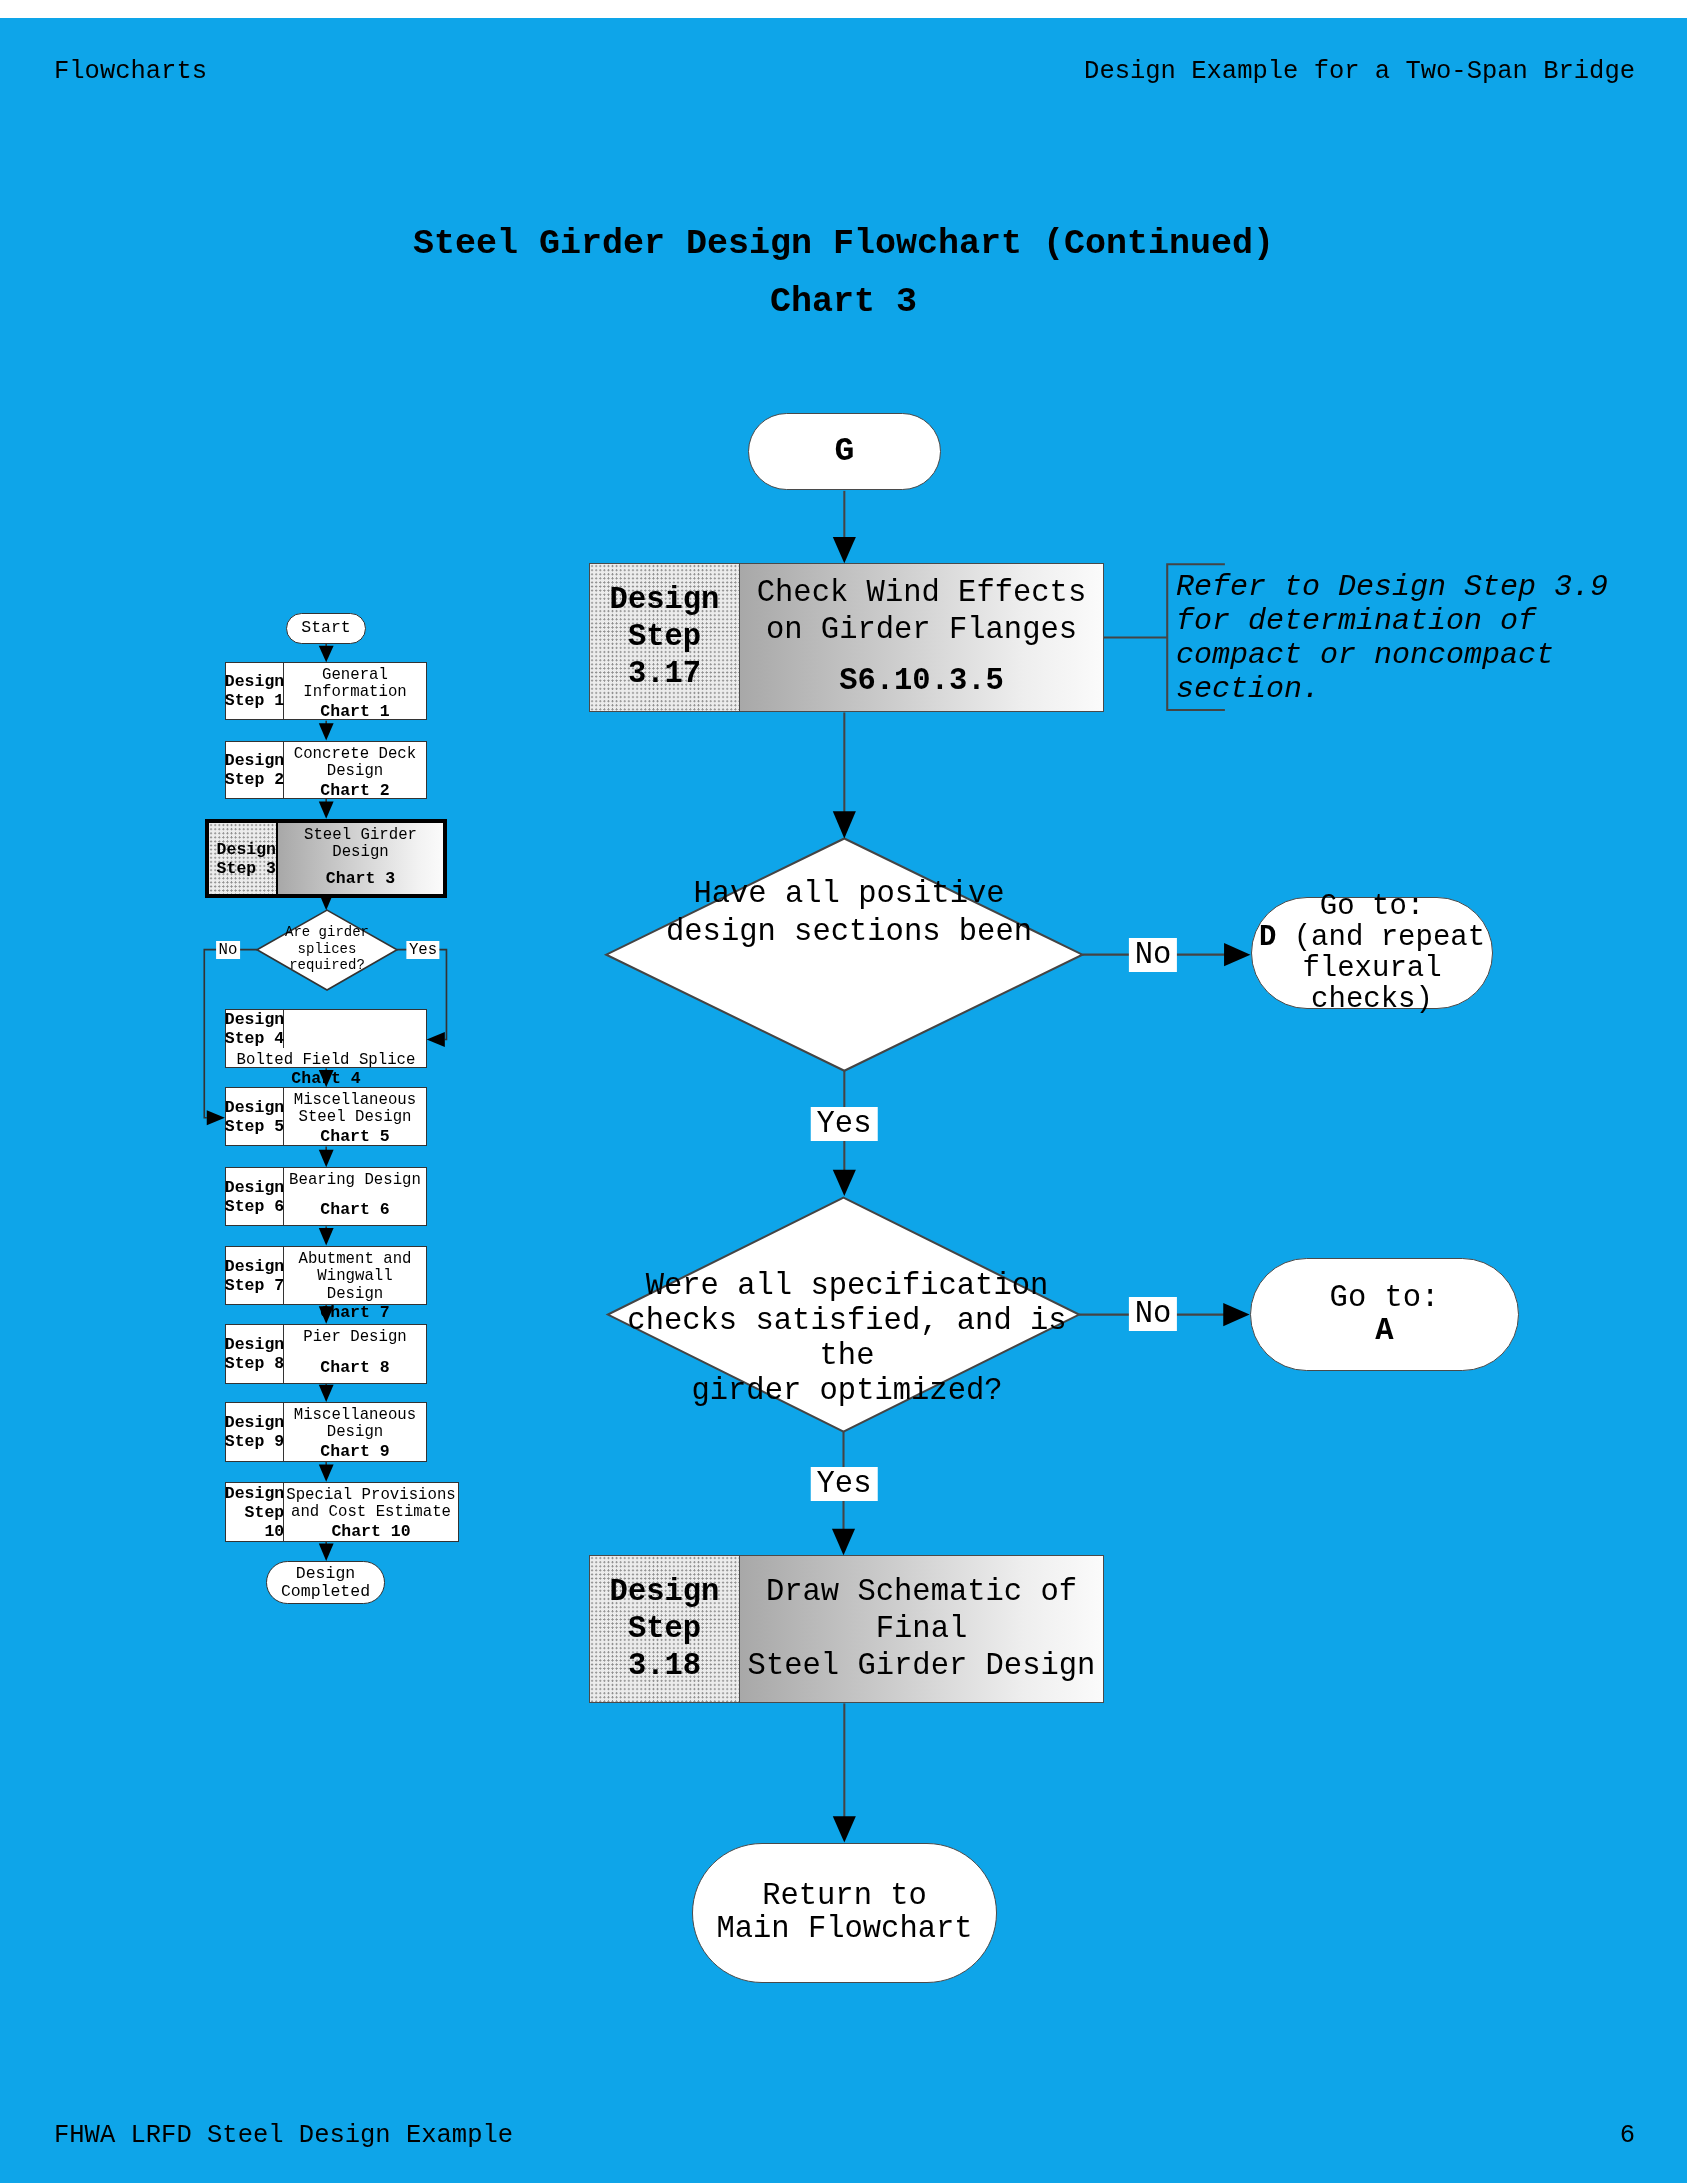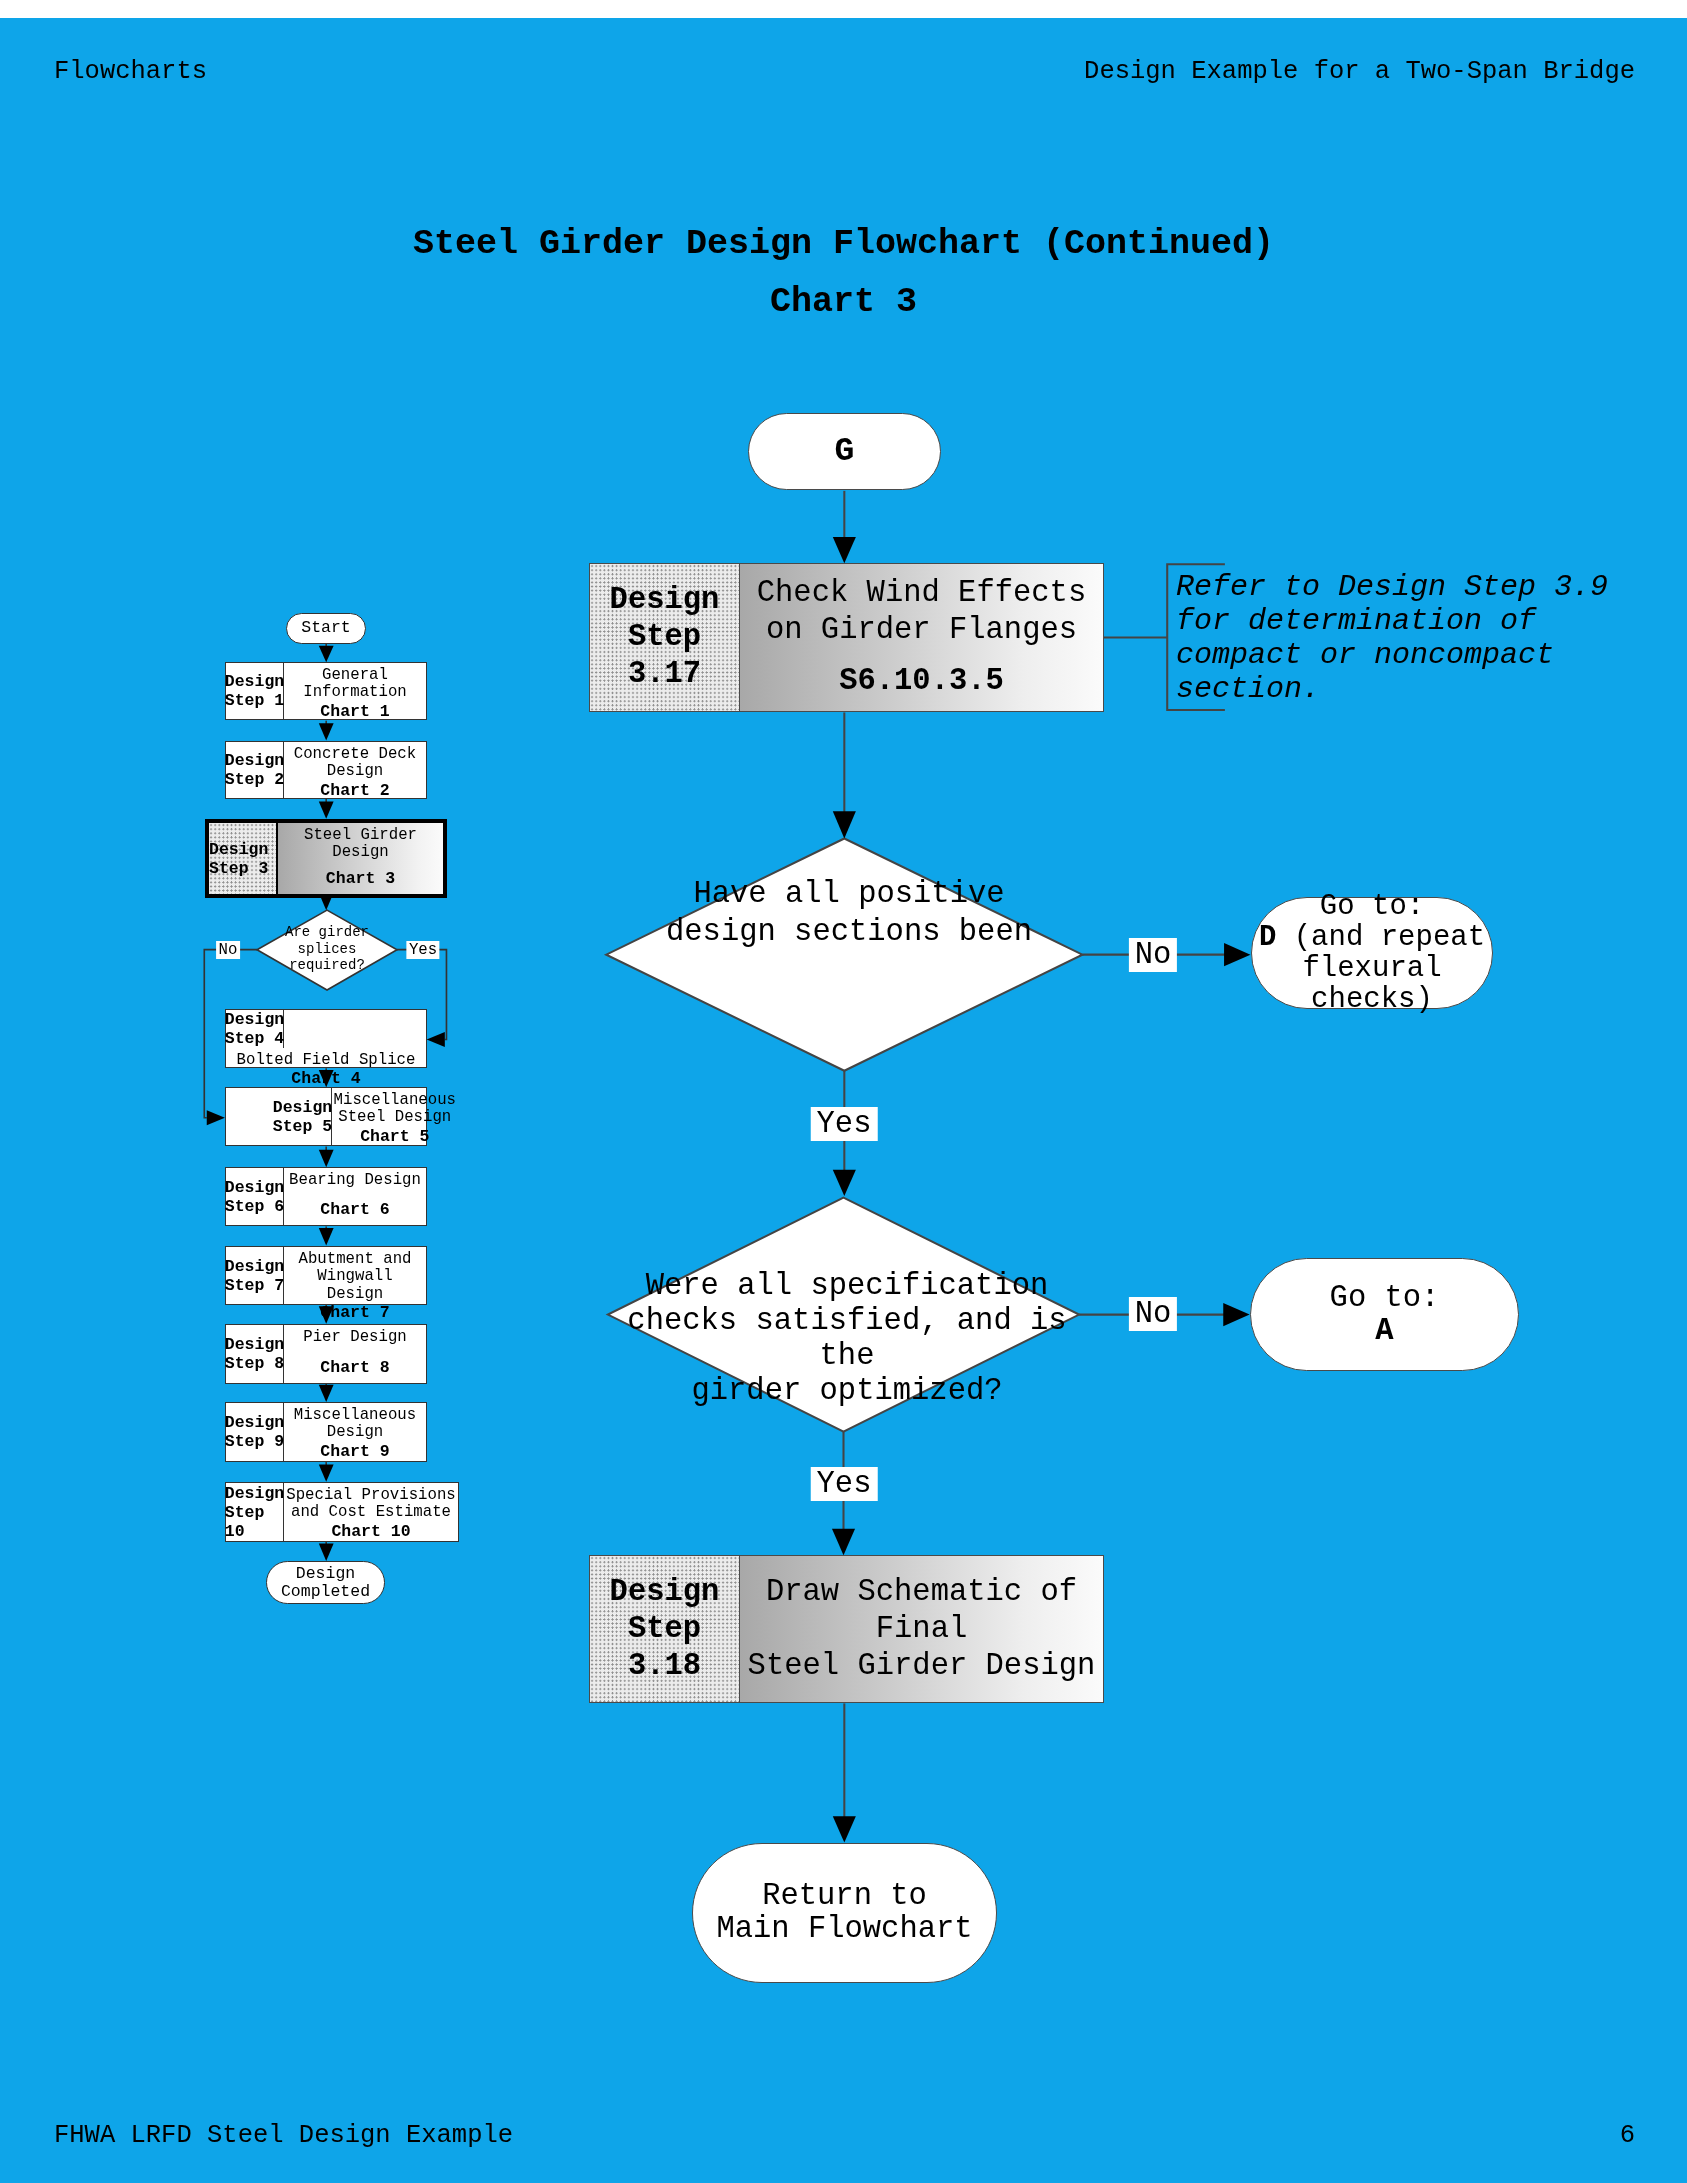--- a/index.html
+++ b/index.html
@@ -33,21 +33,21 @@
   
   .dtext{position:absolute;z-index:3;text-align:center;transform:translateX(-50%);
     font-size:30.5px;line-height:38px;}
   .branch{position:absolute;z-index:3;background:#fff;padding:0 5.8px;font-size:30.5px;
     transform:translate(-50%,-50%);}
   .note{position:absolute;z-index:3;font-style:italic;font-size:30px;line-height:34px;}
 
   
   .mbox{border:1.6px solid #333;display:flex;background:#fff;}
   .mbox .mlabel{box-sizing:border-box;border-right:1.6px solid #333;width:58px;
-    display:flex;align-items:center;justify-content:center;text-align:left;
+    display:flex;align-items:center;justify-content:center;text-align:right;
     font-weight:bold;font-size:16.5px;line-height:19px;}
   .mbox .mbody{flex:1;display:flex;flex-direction:column;align-items:center;
     justify-content:space-between;text-align:center;padding:4.1px 1.6px 5.8px;}
   .mtitle{font-size:15.7px;line-height:17.3px;}
   .mchart{font-size:16.5px;font-weight:bold;}
   .mcurrent{border:4.1px solid #000;}
   .mcurrent .mlabel{border-right:2.5px solid #000;width:69px;
     background-color:#ececec;
     background-image:radial-gradient(#8f8f8f 0.9px, transparent 1px);
     background-size:4.1px 4.1px;}
@@ -234,21 +234,21 @@
   <div class="mbranch" style="left:423px;top:932px;">Yes</div>
 
   <div class="node mbox" style="left:225px;top:991px;width:202px;height:59px;flex-direction:column;">
     <div class="mlabel">Design Step 4</div>
     <div class="mbody">
       <div class="mtitle">Bolted Field Splice</div>
       <div class="mchart">Chart 4</div>
     </div>
   </div>
 
-  <div class="node mbox" style="left:225px;top:1069px;width:202px;height:59px;padding-left:48px;">
+  <div class="node mbox" style="left:225px;top:1069px;width:202px;height:59px;">
     <div class="mlabel">Design Step 5</div>
     <div class="mbody">
       <div class="mtitle">Miscellaneous Steel Design</div>
       <div class="mchart">Chart 5</div>
     </div>
   </div>
 
   <div class="node mbox" style="left:225px;top:1149px;width:202px;height:59px;">
     <div class="mlabel">Design Step 6</div>
     <div class="mbody">

